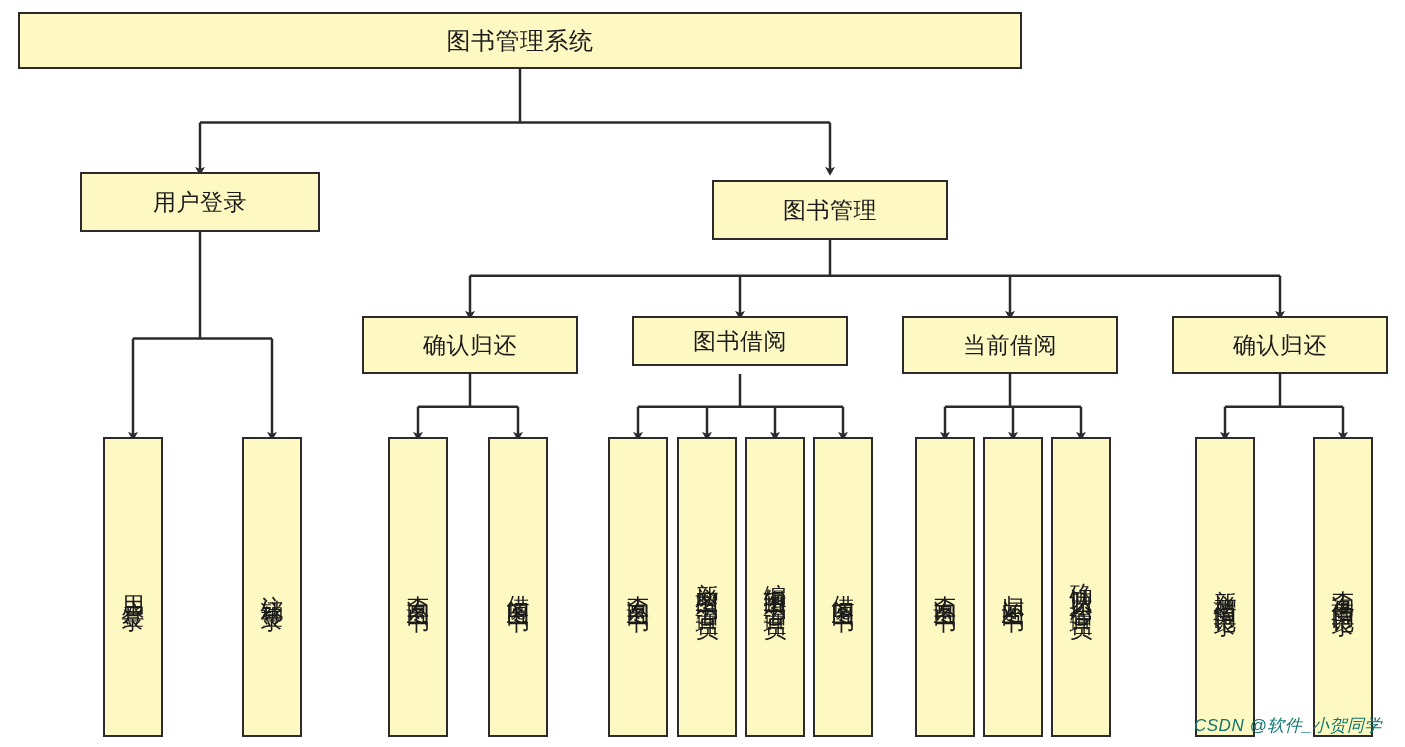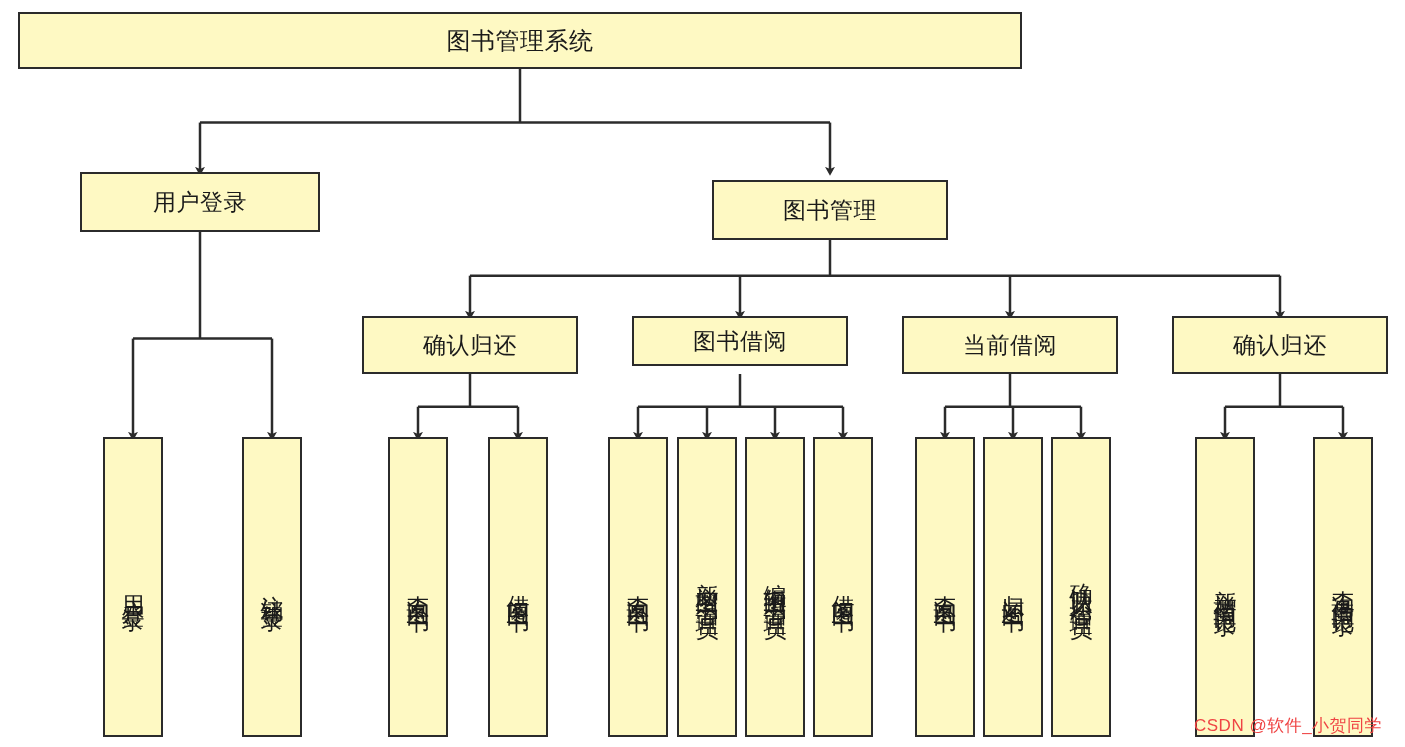--- a/index.html
+++ b/index.html
@@ -52,25 +52,26 @@
   .node.vert .label {
     writing-mode: vertical-rl;
     text-orientation: upright;
     font-size: 23px;
     letter-spacing: 5px;
     line-height: 1.0;
     max-height: 270px;
   }
   .watermark {
     position: absolute;
-    color: #ef4444;
+    color: #0f766e;
     font-size: 17px;
     white-space: nowrap;
     z-index: 3;
     letter-spacing: 0.5px;
+    font-style: italic;
   }
 </style>
 </head>
 <body>
 
 <div id="canvas">
   <svg id="edges" viewBox="0 0 1405 747">
     <defs>
       <marker id="arrow" markerWidth="10" markerHeight="10" refX="4.2" refY="5" orient="auto" markerUnits="userSpaceOnUse">
         <path d="M0,0 L9,5 L0,10 L2.2,5 Z" fill="#2b2b2b"></path>

